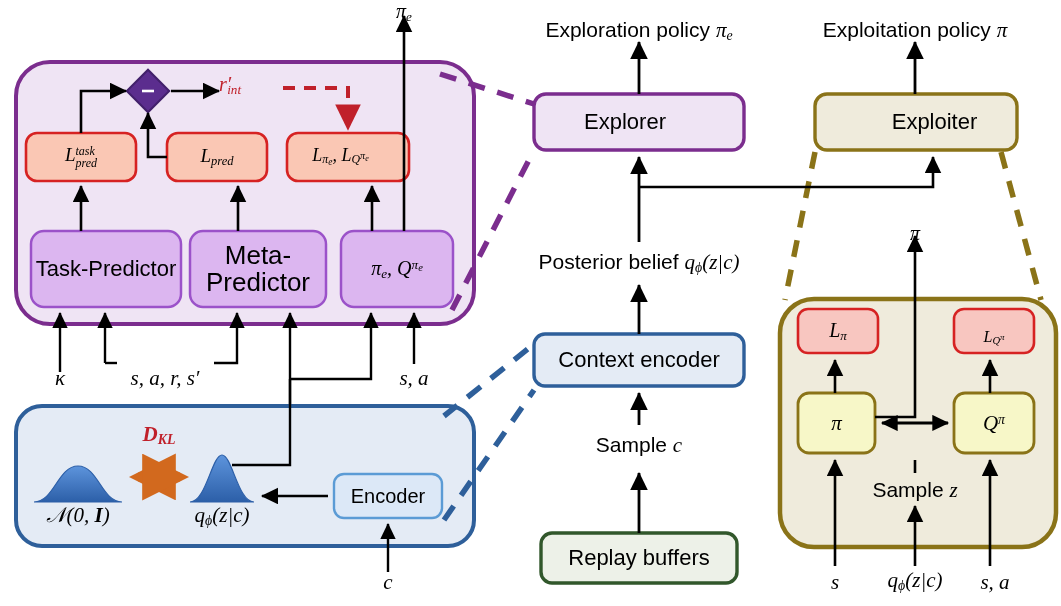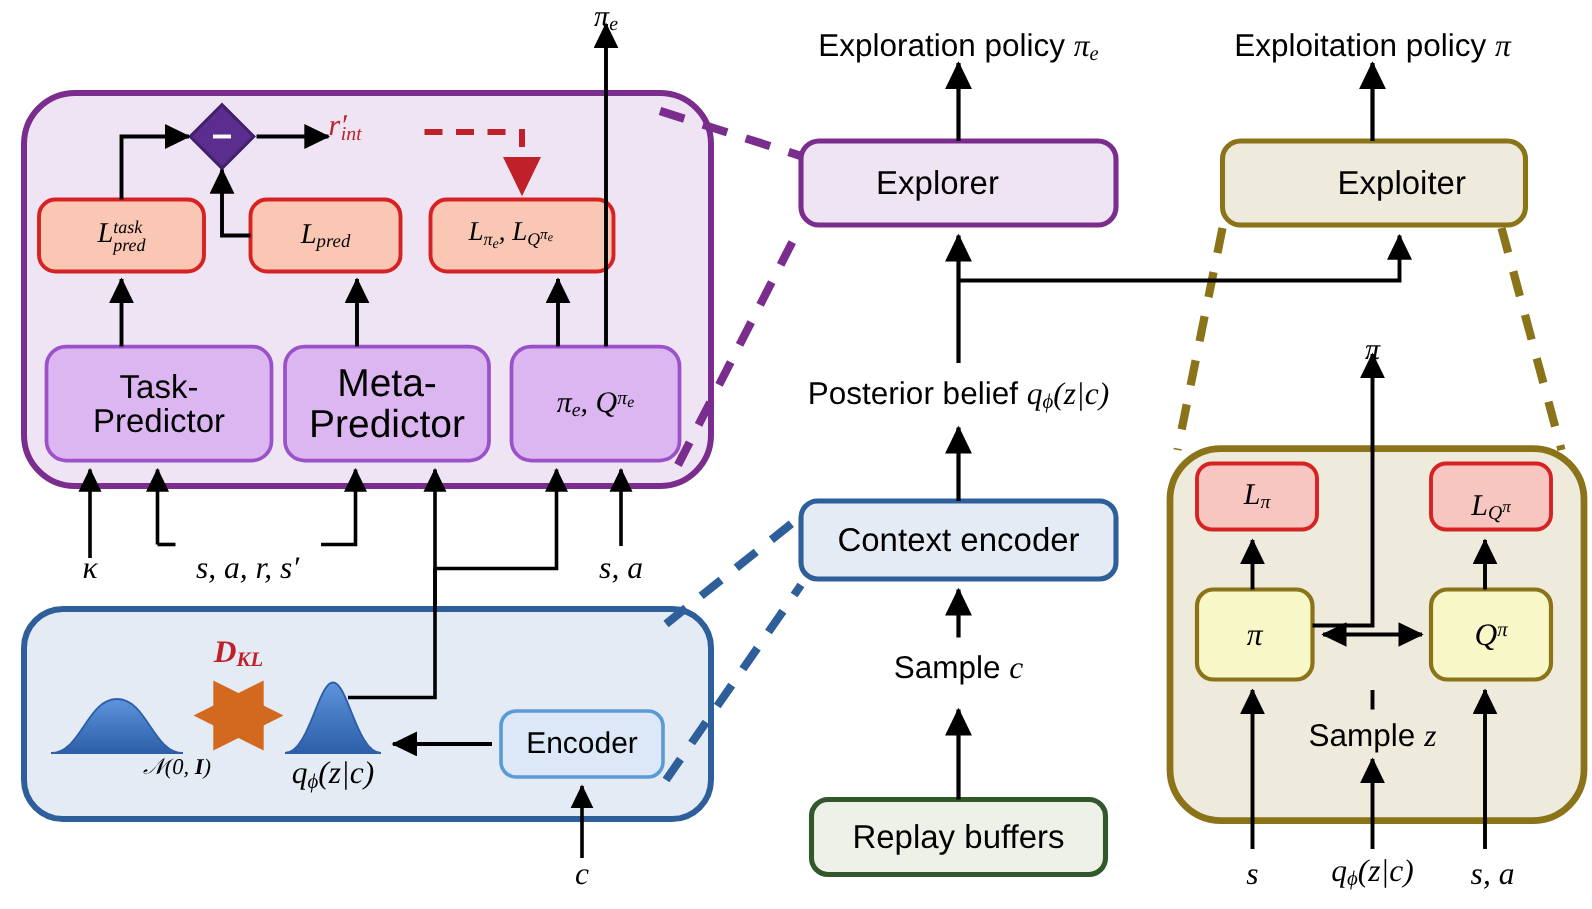--- a/index.html
+++ b/index.html
@@ -139,21 +139,21 @@
 <div class="boxtext serif" style="left:26px;top:133px;width:110px;height:48px;font-size:19px;">
   <span><i>L</i><span style="display:inline-block;vertical-align:middle;font-size:12px;line-height:1.0;text-align:left;"><span style="display:block">task</span><span style="display:block">pred</span></span></span>
 </div>
 <div class="boxtext serif" style="left:167px;top:133px;width:100px;height:48px;font-size:19px;">
   <span><i>L</i><sub>pred</sub></span>
 </div>
 <div class="boxtext serif" style="left:287px;top:133px;width:107px;height:48px;font-size:18px;">
   <span><i>L</i><sub>π<sub style="font-size:.8em">e</sub></sub>, <i>L</i><sub><i>Q</i><sup style="font-size:.85em">π<sub style="font-size:.8em">e</sub></sup></sub></span>
 </div>
 
-<div class="boxtext sans" style="left:31px;top:231px;width:150px;height:76px;font-size:22px;flex-direction:column;">
+<div class="boxtext sans" style="left:31px;top:231px;width:150px;height:76px;font-size:22px;flex-direction:row;">
   <span>Task-</span>
   <span>Predictor</span>
 </div>
 <div class="boxtext sans" style="left:190px;top:231px;width:136px;height:76px;font-size:26px;flex-direction:column;">
   <span>Meta-</span>
   <span>Predictor</span>
 </div>
 <div class="boxtext serif" style="left:341px;top:231px;width:112px;height:76px;font-size:20px;">
   <span>π<sub><i>e</i></sub>, <i>Q</i><sup>π<sub style="font-size:.8em"><i>e</i></sub></sup></span>
 </div>
@@ -166,21 +166,21 @@
   <span>π<sub><i>e</i></sub></span>
 </div>
 
 <div class="lbl serif ctr" style="left:60px;top:366px;font-size:21px;"><span>κ</span></div>
 <div class="lbl serif ctr" style="left:165px;top:366px;font-size:21px;"><span><i>s</i>, <i>a</i>, <i>r</i>, <i>s</i>′</span></div>
 <div class="lbl serif ctr" style="left:414px;top:366px;font-size:21px;"><span><i>s</i>, <i>a</i></span></div>
 
 <div class="lbl serif ctr" style="left:159px;top:422px;font-size:21px;color:#C0202A;font-weight:bold;">
   <span><i>D</i><sub>KL</sub></span>
 </div>
-<div class="lbl serif ctr" style="left:78px;top:503px;font-size:15px;margin-left:40px;">
+<div class="lbl serif ctr" style="left:78px;top:503px;font-size:21px;">
   <span>𝒩(0, <b><i>I</i></b>)</span>
 </div>
 <div class="lbl serif ctr" style="left:222px;top:503px;font-size:21px;">
   <span><i>q</i><sub>ϕ</sub>(<i>z</i>|<i>c</i>)</span>
 </div>
 <div class="boxtext sans" style="left:334px;top:474px;width:108px;height:44px;font-size:20px;">Encoder</div>
 <div class="lbl serif ctr" style="left:388px;top:570px;font-size:21px;"><span><i>c</i></span></div>
 
 <div class="lbl sans ctr" style="left:639px;top:18px;font-size:21px;">
   <span>Exploration policy</span>
@@ -203,21 +203,21 @@
 <div class="lbl sans ctr" style="left:915px;top:18px;font-size:21px;">
   <span>Exploitation policy</span>
   <span class="serif" style="font-size:21px;">π</span>
 </div>
 <div class="boxtext sans" style="left:815px;top:94px;width:239px;height:56px;font-size:22px;">Exploiter</div>
 <div class="lbl serif ctr" style="left:915px;top:222px;font-size:20px;"><span>π</span></div>
 
 <div class="boxtext serif" style="left:798px;top:309px;width:80px;height:44px;font-size:20px;">
   <span><i>L</i><sub>π</sub></span>
 </div>
-<div class="boxtext serif" style="left:954px;top:309px;width:80px;height:57px;font-size:20px;">
+<div class="boxtext serif" style="left:954px;top:309px;width:80px;height:57px;font-size:16px;">
   <span><i>L</i><sub><i>Q</i><sup style="font-size:.85em">π</sup></sub></span>
 </div>
 <div class="boxtext serif" style="left:798px;top:393px;width:77px;height:60px;font-size:21px;">
       <span>π</span>
     </div>
 <div class="boxtext serif" style="left:954px;top:393px;width:80px;height:60px;font-size:21px;">
   <span><i>Q</i><sup>π</sup></span>
 </div>
 
 <div class="lbl sans ctr" style="left:915px;top:478px;font-size:21px;">

